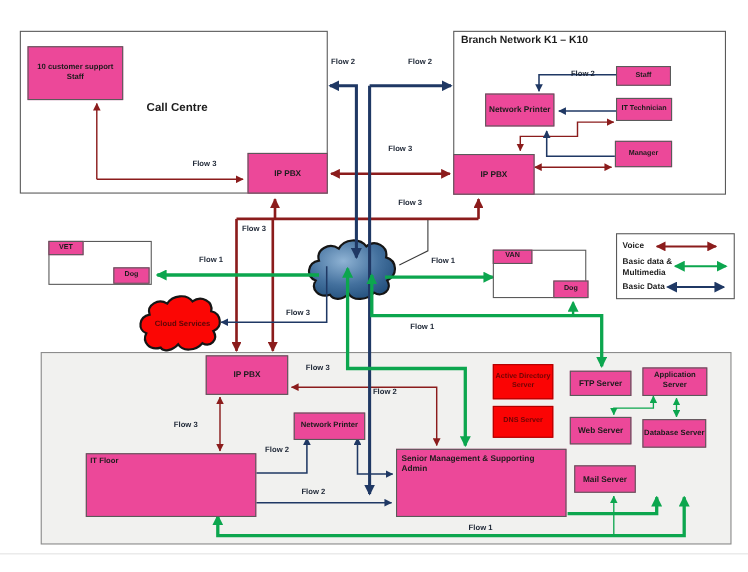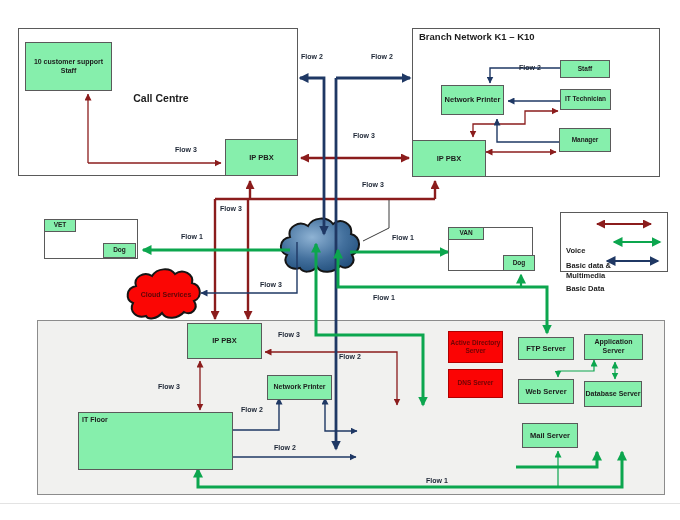--- a/index.html
+++ b/index.html
@@ -1,28 +1,28 @@
 <!DOCTYPE html>
 <html><head>
 <meta charset="utf-8">
 <style>
   html,body{margin:0;padding:0;background:#fff;}
   #canvas{position:relative;width:680px;height:520px;background:#ffffff;
           font-family:"Liberation Sans",sans-serif;overflow:hidden;}
   #hq-bg{position:absolute;z-index:0;background:#f1f1ef;border:1px solid #8c8c8c;box-sizing:border-box;}
   svg.wires{position:absolute;left:0;top:0;z-index:1;}
-  .box{position:absolute;z-index:2;border:1px solid #5a5a5a;background:#86efac;box-sizing:border-box;
+  .box{position:absolute;z-index:2;border:1px solid #5a5a5a;background:#ec4899;box-sizing:border-box;
        display:flex;align-items:center;justify-content:center;text-align:center;
        font-size:7.5px;font-weight:bold;color:#1c1c1c;line-height:1.25;}
   .frame{background:transparent;}
   .tl{align-items:flex-start;justify-content:flex-start;text-align:left;padding:3px;}
   .redbox{background:#fb0404;border:1px solid #b00000;color:#6e0505;}
   .lab{position:absolute;z-index:2;font-weight:bold;color:#1c1c1c;line-height:1.2;}
   .flow{position:absolute;z-index:2;font-size:7px;font-weight:bold;color:#1b2433;white-space:nowrap;}
-  .legend-text{position:absolute;z-index:2;font-size:7.5px;font-weight:bold;color:#1c1c1c;line-height:1.3;margin-top:28px;}
+  .legend-text{position:absolute;z-index:2;font-size:7.5px;font-weight:bold;color:#1c1c1c;line-height:1.3;}
   #bottom-rule{position:absolute;left:0;top:503px;width:680px;height:1px;background:#e3e3e3;z-index:0;}
 </style>
 </head>
 <body>
 
 <div id="canvas">
   <div id="bottom-rule"></div>
   <div id="hq-bg" style="left:37px;top:320px;width:628px;height:175px;"></div>
 
   <svg class="wires" width="680" height="520" viewBox="0 0 680 520">
@@ -125,20 +125,21 @@
   <div class="lab" style="left:134px;top:291px;width:64px;text-align:center;font-size:7px;color:#5c0707;">Cloud Services</div>
 
   <div class="box frame" style="left:560px;top:212px;width:108px;height:60px;"></div>
   <div class="legend-text" style="left:566px;top:218px;">Voice</div>
   <div class="legend-text" style="left:566px;top:233px;width:48px;">Basic data &amp; Multimedia</div>
   <div class="legend-text" style="left:566px;top:256px;">Basic Data</div>
 
   <div class="box" style="left:187px;top:323px;width:75px;height:36px;">IP PBX</div>
   <div class="box" style="left:267px;top:375px;width:65px;height:25px;font-size:7px;">Network Printer</div>
   <div class="box tl" style="left:78px;top:412px;width:155px;height:58px;font-size:7px;">IT Floor</div>
+  <div class="box tl" style="left:360px;top:408px;width:155px;height:62px;font-size:7.5px;padding:3px 4px;width:155px;">Senior Management &amp; Supporting Admin</div>
   <div class="box redbox" style="left:448px;top:331px;width:55px;height:32px;font-size:6.5px;">Active Directory Server</div>
   <div class="box redbox" style="left:448px;top:369px;width:55px;height:29px;font-size:6.5px;">DNS Server</div>
   <div class="box" style="left:518px;top:337px;width:56px;height:23px;">FTP Server</div>
   <div class="box" style="left:584px;top:334px;width:59px;height:26px;font-size:7px;">Application Server</div>
   <div class="box" style="left:518px;top:379px;width:56px;height:25px;">Web Server</div>
   <div class="box" style="left:584px;top:381px;width:58px;height:26px;font-size:7px;">Database Server</div>
   <div class="box" style="left:522px;top:423px;width:56px;height:25px;">Mail Server</div>
 
   <div class="flow" style="left:301px;top:53px;">Flow 2</div>
   <div class="flow" style="left:371px;top:53px;">Flow 2</div>

